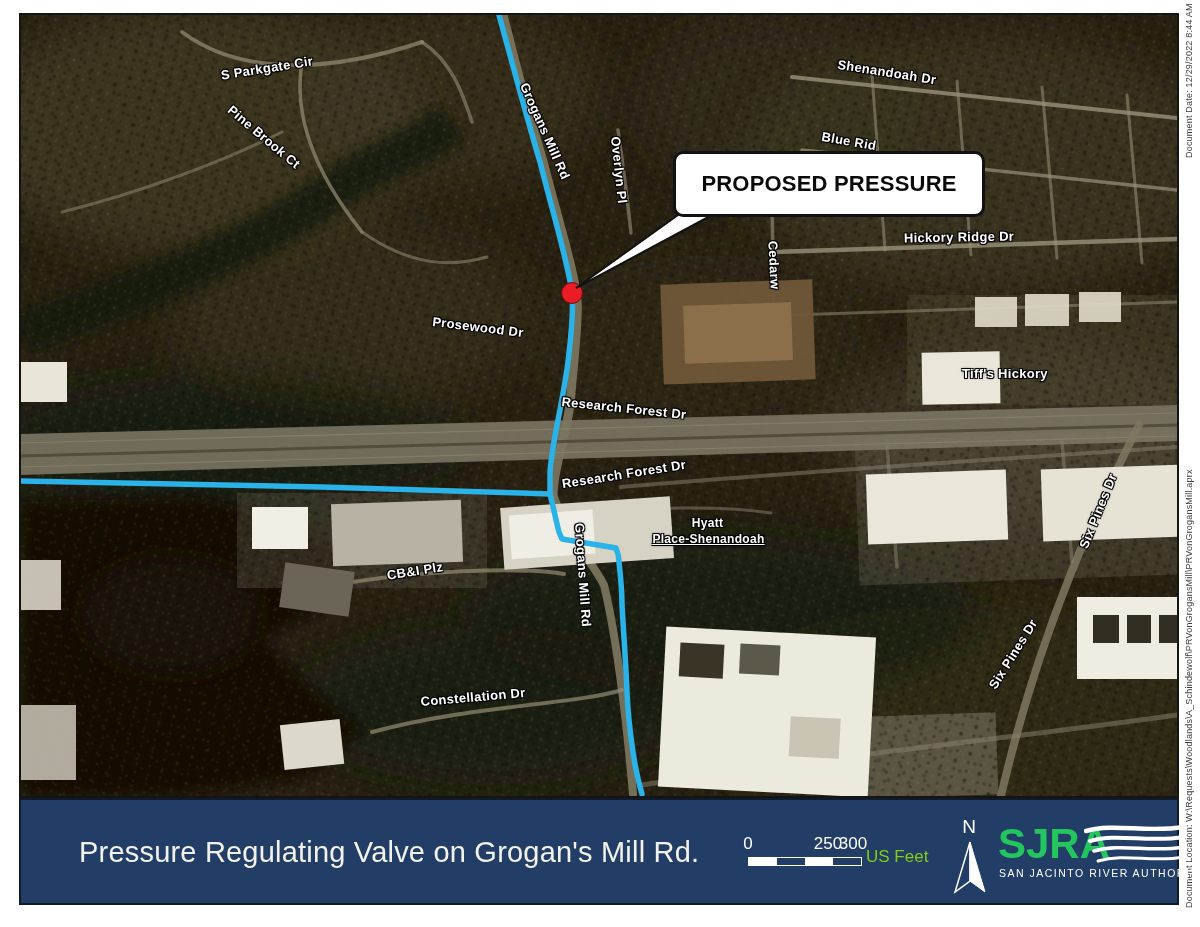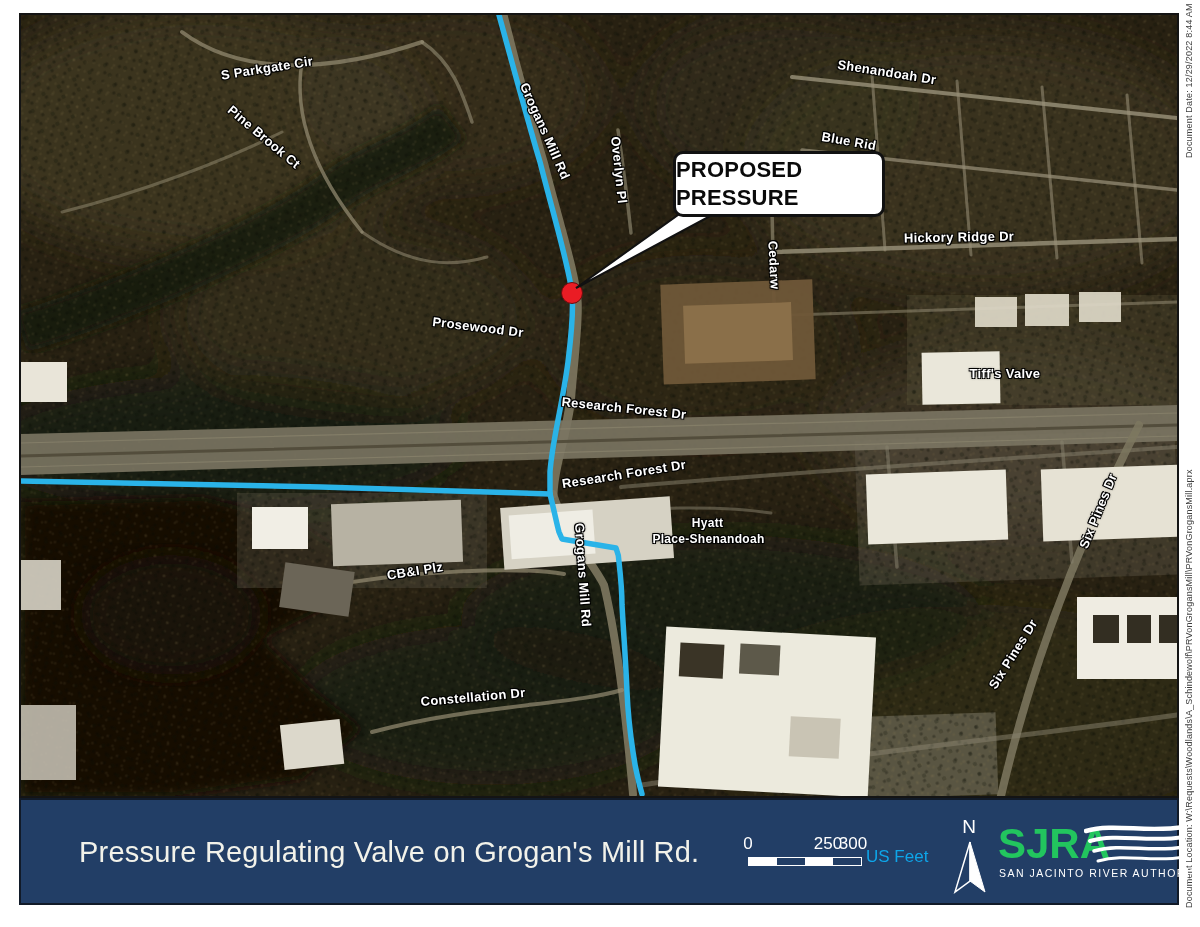--- a/index.html
+++ b/index.html
@@ -13,21 +13,21 @@
   .map svg.terrain { position:absolute; left:0; top:0; width:100%; height:100%; display:block; }
 
   
   .lbl { position:absolute; color:#fff; font-size:13px; font-weight:700; white-space:nowrap;
          letter-spacing:.3px; z-index:4;
          text-shadow:-1px -1px 0 #000, 1px -1px 0 #000, -1px 1px 0 #000, 1px 1px 0 #000, 0 0 3px #000; }
   .lbl.small { font-size:12px;padding-left:39px; }
 
   
   .callout-tail { position:absolute; left:528px; top:178px; z-index:5; }
-  .callout { position:absolute; left:652px; top:136px; width:212px; height:66px; z-index:6;
+  .callout { position:absolute; left:652px; top:136px; width:312px; height:66px; z-index:6;
              background:#fff; border:3px solid #111; border-radius:10px;
              display:flex; flex-direction:column; justify-content:center; align-items:center; }
   .callout div { font-size:22px; font-weight:800; color:#0a0a0a; line-height:28px; letter-spacing:.2px; }
 
   
   .vtext { position:absolute; writing-mode:vertical-rl; transform:rotate(180deg);
            font-size:9px; color:#3d3d3d; letter-spacing:.2px; white-space:nowrap; }
   .vtext.date { left:1184px; top:24px; height:134px; }
   .vtext.loc  { left:1184px; top:554px; height:354px; }
 
@@ -35,21 +35,21 @@
   .footer { position:absolute; left:19px; top:798px; width:1160px; height:107px;
             background:#223e66; border:2px solid #111a28; }
   .footer .title { position:absolute; left:18px; top:50%; transform:translateY(-50%);
                    color:#f2f2ea; font-size:29px; letter-spacing:.2px;margin-left:40px; }
   .scale-num { position:absolute; top:34px; transform:translateX(-50%);
                color:#fff; font-size:17px; }
   .scale-bar { position:absolute; left:727px; top:57px; width:114px; height:9px;
                border:1px solid #fff; display:flex; }
   .scale-bar .seg { flex:1 1 0; }
   .scale-bar .seg.w { background:#fff; }
-  .scale-unit { position:absolute; left:845px; top:47px; color:#0ea5e9; font-size:17px; }
+  .scale-unit { position:absolute; left:845px; top:47px; color:#84cc16; font-size:17px; }
   .north { position:absolute; left:948px; top:16px; transform:translateX(-50%);
            color:#fff; font-size:19px; }
   .north-arrow { position:absolute; left:929px; top:40px; }
   .logo-acronym { position:absolute; left:977px; top:20px; color:#22c55e;
                   font-size:42px; font-weight:700; letter-spacing:0px; }
   .logo-name { position:absolute; left:978px; top:67px; color:#fff;
                font-size:10.5px; letter-spacing:1.5px; white-space:nowrap; }
   .logo-waves { position:absolute; left:1063px; top:24px; }
 </style>
 </head>
@@ -194,25 +194,25 @@
     <div class="lbl" style="left:524px; top:116px; transform:translate(-50%,-50%) rotate(66deg);">Grogans Mill Rd</div>
     <div class="lbl" style="left:598px; top:155px; transform:translate(-50%,-50%) rotate(84deg);">Overlyn Pl</div>
     <div class="lbl" style="left:866px; top:57px;  transform:translate(-50%,-50%) rotate(9deg);">Shenandoah Dr</div>
     <div class="lbl" style="left:828px; top:126px; transform:translate(-50%,-50%) rotate(10deg); z-index:3;">Blue Rid</div>
     <div class="lbl" style="left:938px; top:222px; transform:translate(-50%,-50%) rotate(-1deg);">Hickory Ridge Dr</div>
     <div class="lbl" style="left:753px; top:250px; transform:translate(-50%,-50%) rotate(87deg);">Cedarw</div>
     <div class="lbl" style="left:457px; top:312px; transform:translate(-50%,-50%) rotate(7deg);">Prosewood Dr</div>
     <div class="lbl" style="left:603px; top:393px; transform:translate(-50%,-50%) rotate(6deg);">Research Forest Dr</div>
     <div class="lbl" style="left:603px; top:459px; transform:translate(-50%,-50%) rotate(-9deg);">Research Forest Dr</div>
     <div class="lbl small" style="left:667px; top:508px; transform:translate(-50%,-50%);">Hyatt</div>
-    <div class="lbl small" style="left:668px; top:524px; transform:translate(-50%,-50%);">Place-Shenandoah</div>
+    <div class="lbl small" style="left:668px; top:524px; transform:translate(-50%,-50%);text-decoration:underline;">Place-Shenandoah</div>
     <div class="lbl" style="left:562px; top:560px; transform:translate(-50%,-50%) rotate(86deg);">Grogans Mill Rd</div>
     <div class="lbl" style="left:394px; top:556px; transform:translate(-50%,-50%) rotate(-9deg);">CB&amp;I Plz</div>
     <div class="lbl" style="left:452px; top:682px; transform:translate(-50%,-50%) rotate(-5deg);">Constellation Dr</div>
-    <div class="lbl" style="left:984px; top:358px; transform:translate(-50%,-50%);">Tiff's Valve</div>
+    <div class="lbl" style="left:984px; top:358px; transform:translate(-50%,-50%);">Tiff's Hickory</div>
     <div class="lbl" style="left:1077px; top:496px; transform:translate(-50%,-50%) rotate(-68deg);">Six Pines Dr</div>
     <div class="lbl" style="left:992px;  top:639px; transform:translate(-50%,-50%) rotate(-58deg);">Six Pines Dr</div>
 
     <svg class="callout-tail" width="176" height="110">
       <polygon points="143,12 165,21 27,95" fill="#ffffff" stroke="#111" stroke-width="2"></polygon>
     </svg>
     <div class="callout">
       <div>PROPOSED PRESSURE</div>
     </div>
   </div>

